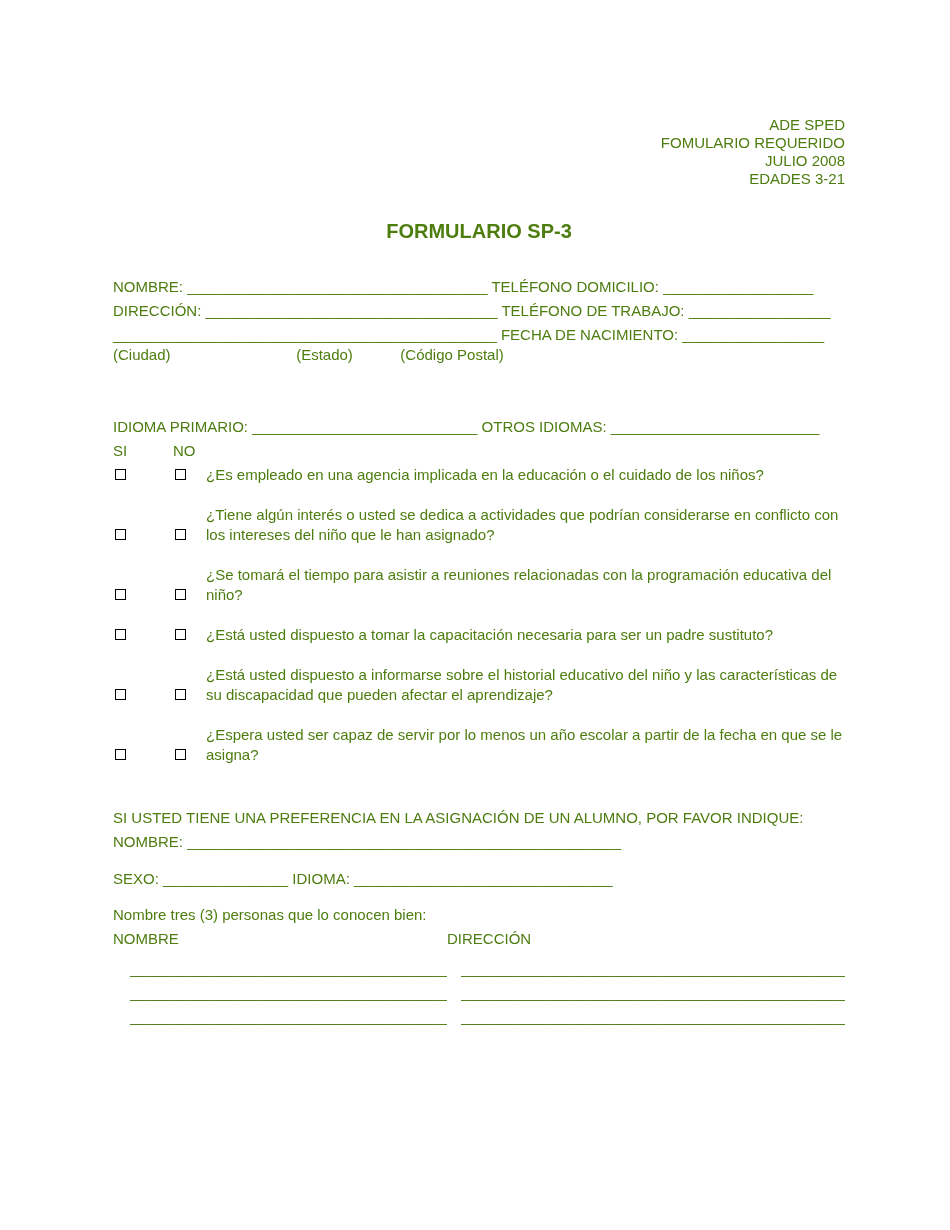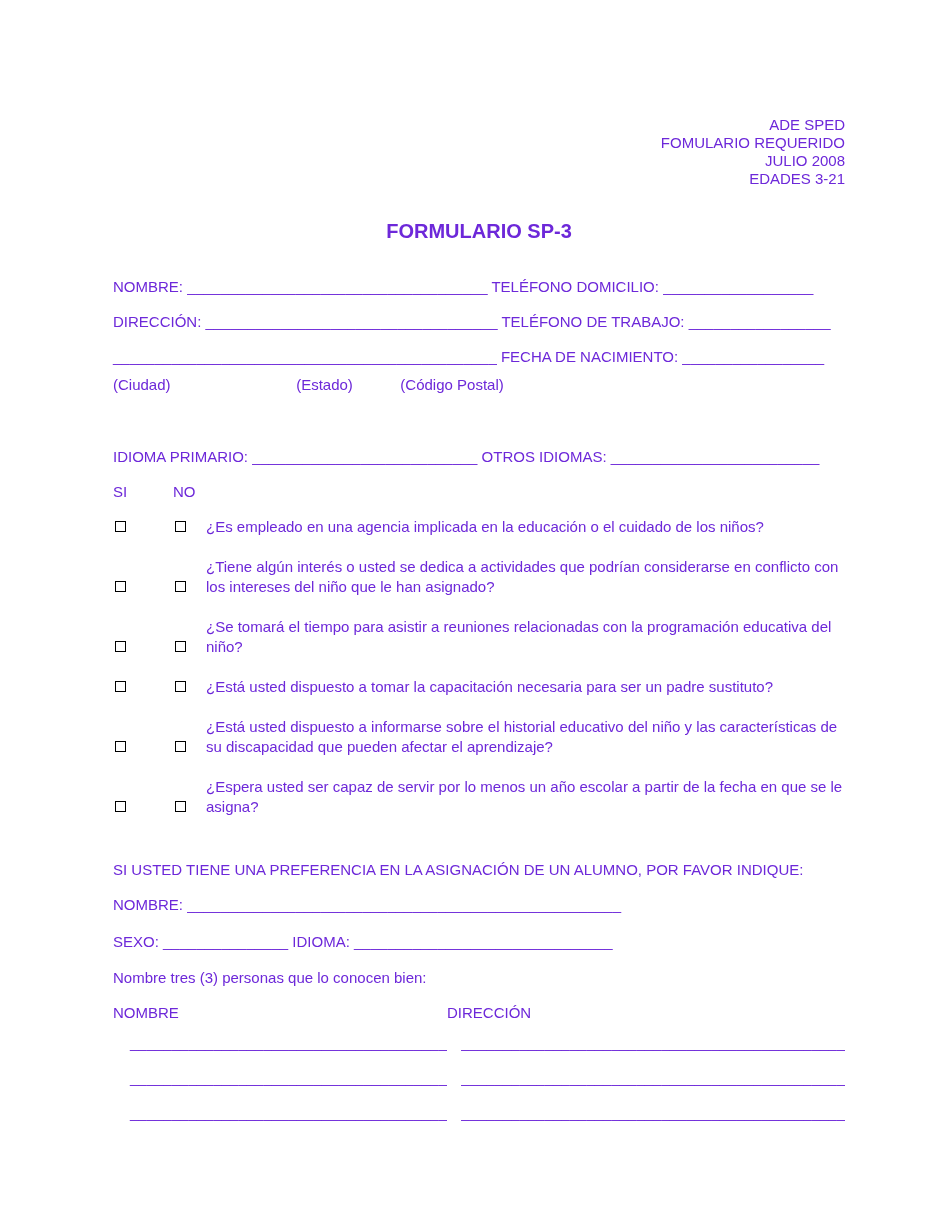--- a/index.html
+++ b/index.html
@@ -3,31 +3,31 @@
 <meta charset="utf-8">
 <style>
   html, body { margin: 0; padding: 0; background: #ffffff; }
   .page {
     position: relative;
     width: 950px;
     height: 1230px;
     box-sizing: border-box;
     padding: 116px 105px 0 113px;
     background: #ffffff;
-    color: #6d28d9;
+    color: #4d7c0f;
     font-family: "Liberation Sans", sans-serif;
     font-size: 15px;
     line-height: 20px;
     overflow: hidden;
   }
   .header-block { text-align: right; line-height: 18px; }
   .form-title { text-align: center; font-weight: bold; font-size: 20px; margin-top: 33px; }
-  .row { white-space: nowrap; margin-top: 8px; }
+  .row { white-space: nowrap; }
   .m36 { margin-top: 36px; }
-  .m15 { margin-top: 15px; }
+  .m15 { margin-top: 4px; }
   .m52 { margin-top: 52px; }
   .m32 { margin-top: 43px; }
   .m17 { margin-top: 17px; }
   .m16 { margin-top: 16px; }
   .m14 { margin-top: 20px; }
   .m10 { margin-top: 10px; }
   .city-row span { display: inline-block; }
   .city-1 { width: 179px; }
   .city-2 { width: 100px; }
   .q-row { display: flex; align-items: flex-end; gap: 9px; }

